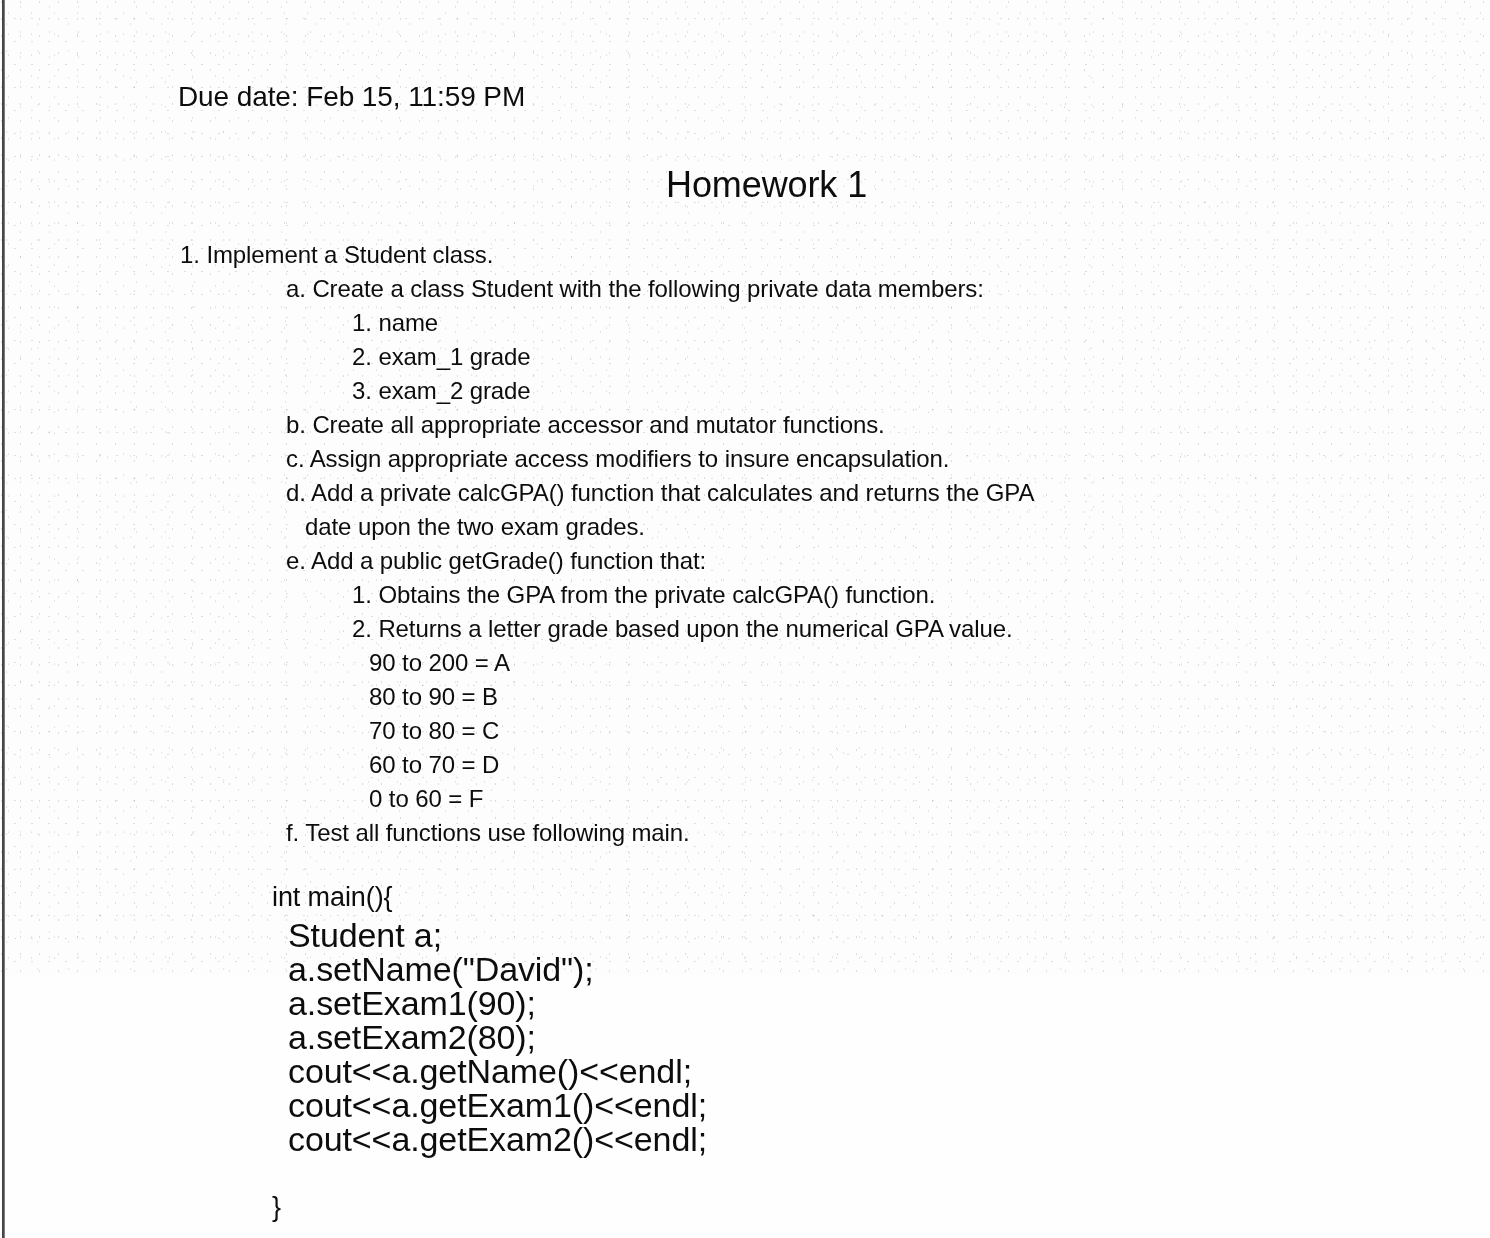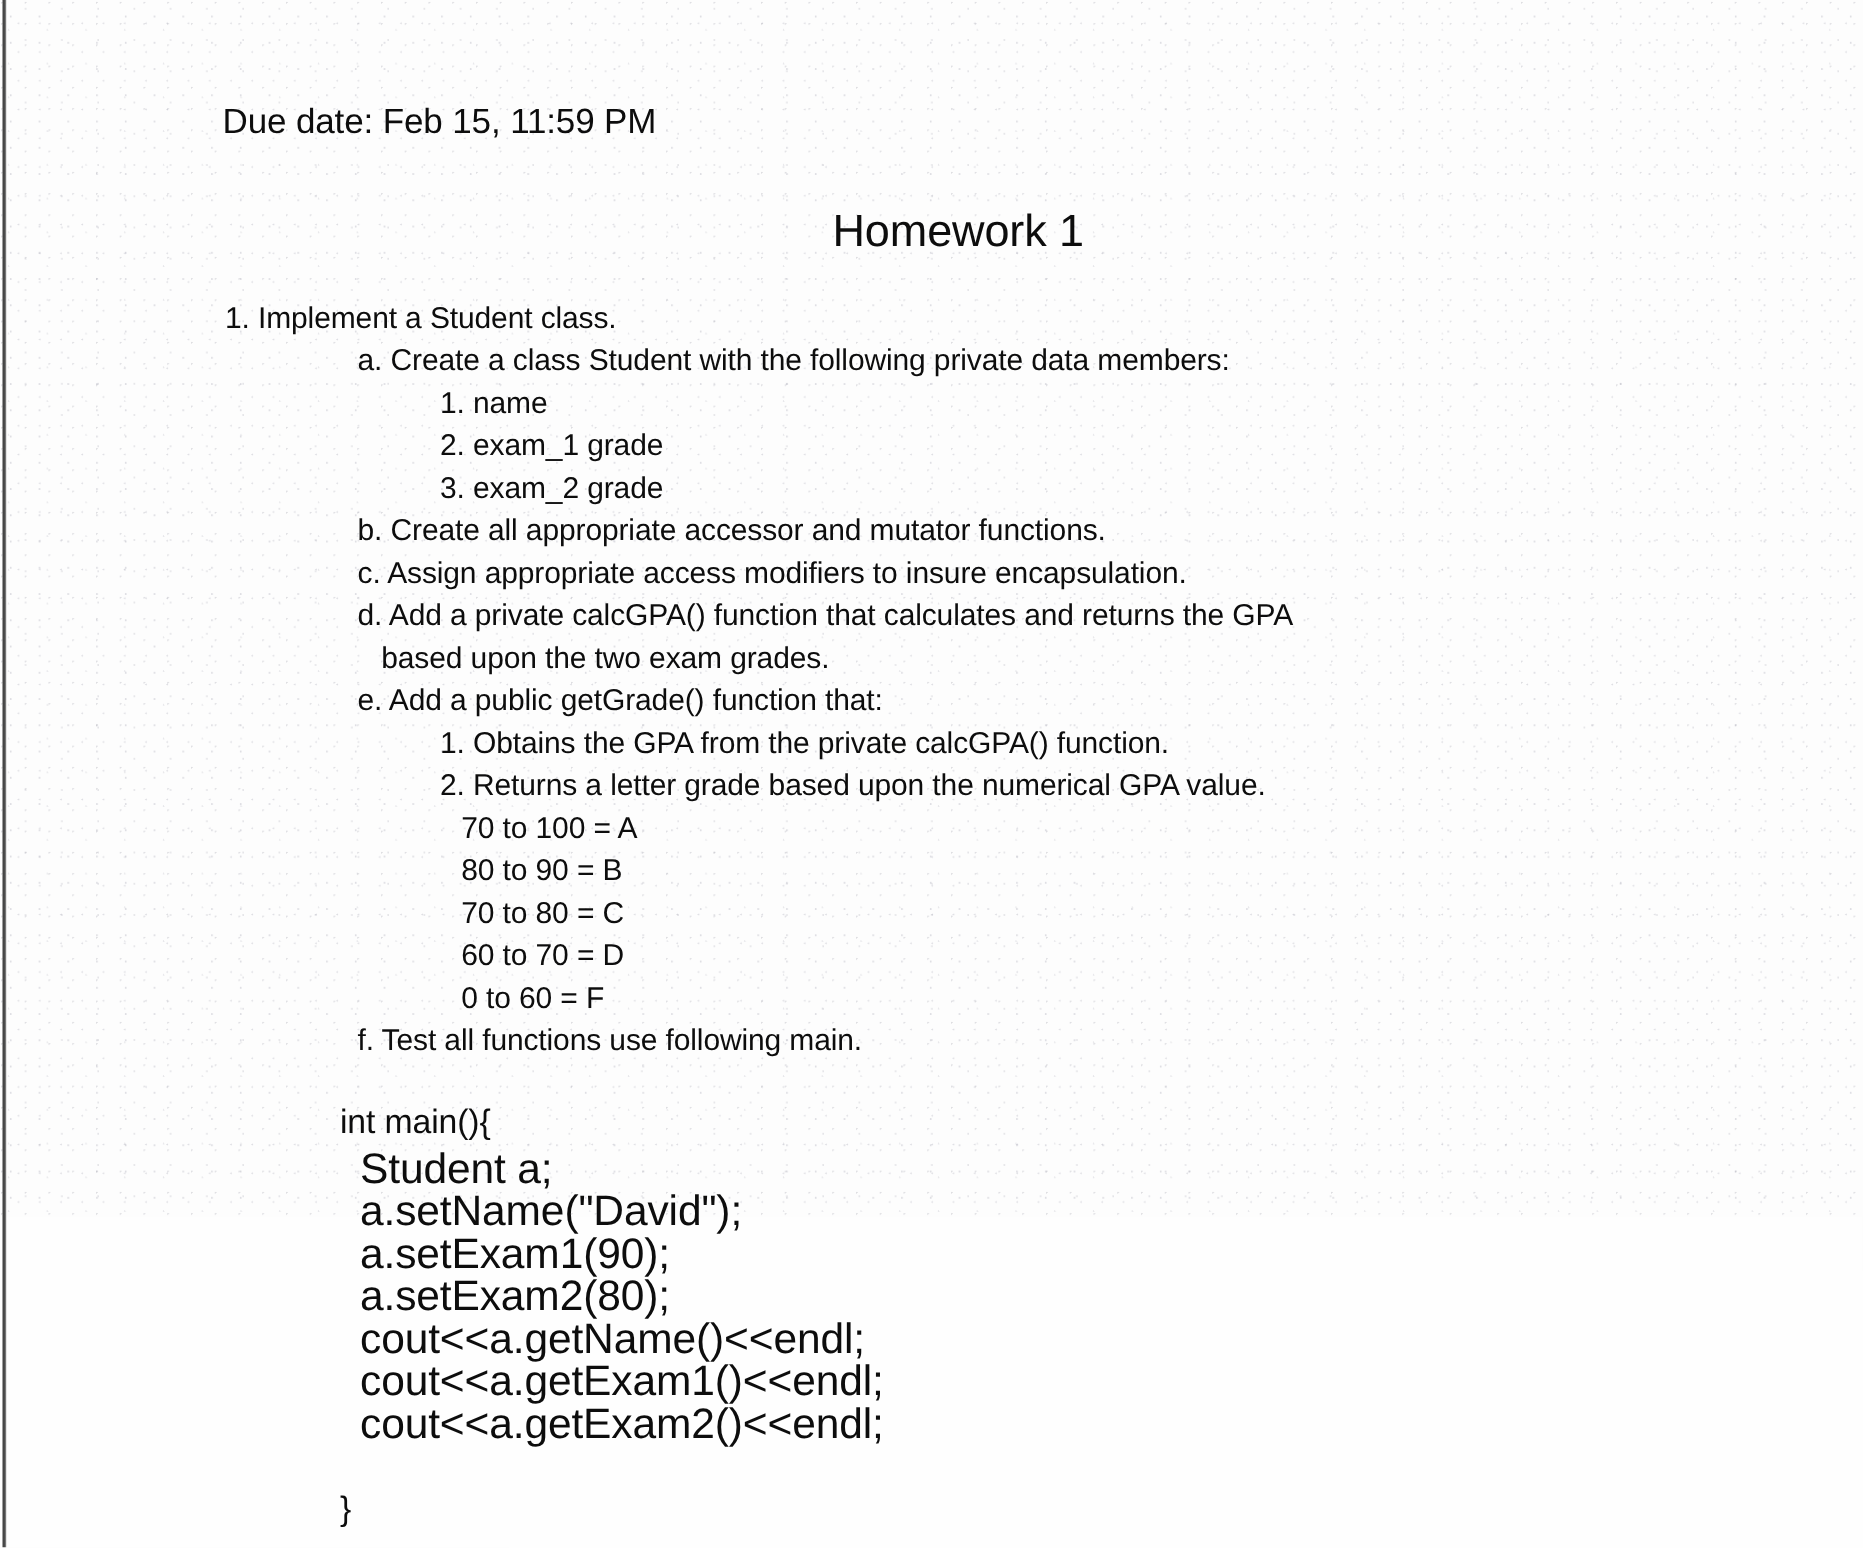--- a/index.html
+++ b/index.html
@@ -88,29 +88,29 @@
   <div class="txt lvl3" style="top:340px">2. exam_1 grade</div>
 
   <div class="txt lvl3" style="top:374px">3. exam_2 grade</div>
 
   <div class="txt lvl2" style="top:408px">b. Create all appropriate accessor and mutator functions.</div>
 
   <div class="txt lvl2" style="top:442px">c. Assign appropriate access modifiers to insure encapsulation.</div>
 
   <div class="txt lvl2" style="top:476px">d. Add a private calcGPA() function that calculates and returns the GPA</div>
 
-  <div class="txt lvl2-cont" style="top:510px">based upon the two exam grades.</div>
+  <div class="txt lvl2-cont" style="top:510px">date upon the two exam grades.</div>
 
   <div class="txt lvl2" style="top:544px">e. Add a public getGrade() function that:</div>
 
   <div class="txt lvl3" style="top:578px">1. Obtains the GPA from the private calcGPA() function.</div>
 
   <div class="txt lvl3" style="top:612px">2. Returns a letter grade based upon the numerical GPA value.</div>
 
-  <div class="txt lvl4" style="top:646px">70 to 100 = A</div>
+  <div class="txt lvl4" style="top:646px">90 to 200 = A</div>
 
   <div class="txt lvl4" style="top:680px">80 to 90 = B</div>
 
   <div class="txt lvl4" style="top:714px">70 to 80 = C</div>
 
   <div class="txt lvl4" style="top:748px">60 to 70 = D</div>
 
   <div class="txt lvl4" style="top:782px">0 to 60 = F</div>
 
   <div class="txt lvl2" style="top:816px">f. Test all functions use following main.</div>

